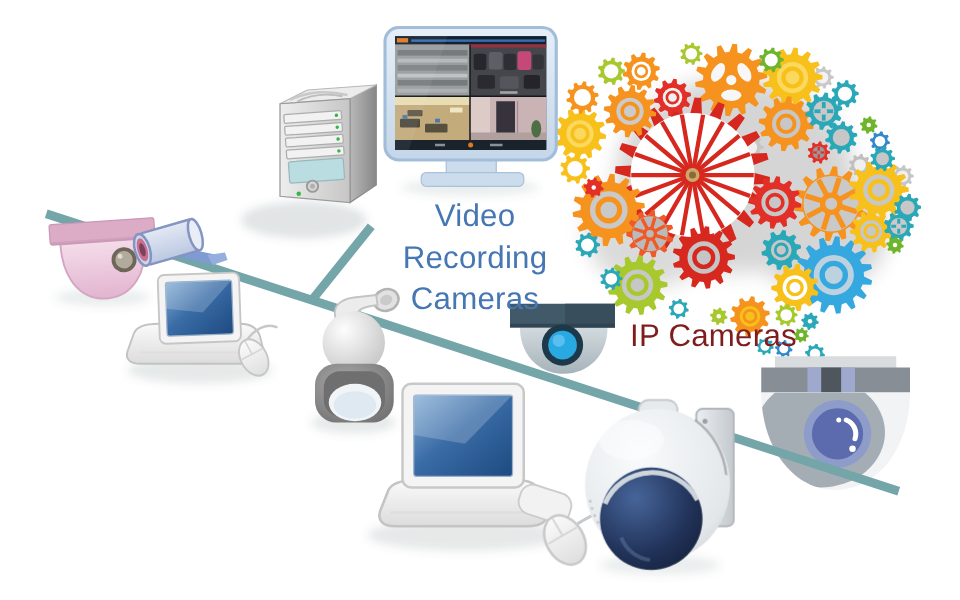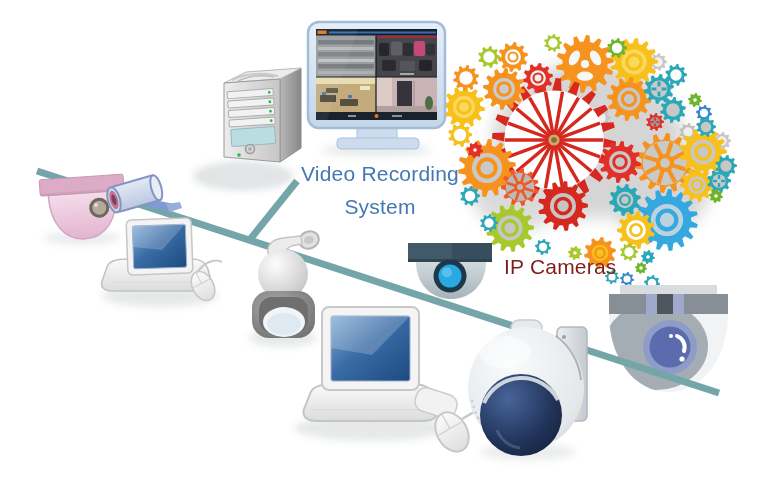--- a/index.html
+++ b/index.html
@@ -1,19 +1,19 @@
 <!DOCTYPE html>
 <html><head>
 <meta charset="utf-8">
 <style>
   html,body{margin:0;padding:0;background:#fff;}
   .stage{position:relative;width:768px;height:480px;background:#fff;overflow:hidden;
          font-family:"Liberation Sans",sans-serif;}
   .stage svg{position:absolute;left:0;top:0;}
-  .label{position:absolute;color:#4577b2;font-size:21px;letter-spacing:.2px;}
+  .label{position:absolute;color:#4577b2;font-size:25px;letter-spacing:.2px;}
   #vr-label{left:287px;top:157px;width:186px;text-align:center;line-height:33px;}
   #ip-label{left:504px;top:255px;}
 </style>
 </head>
 <body>
 
 <div class="stage">
 <svg width="768" height="480" viewBox="0 0 768 480">
   <defs>
     <linearGradient id="gBlueScr" x1="0" y1="0" x2="1" y2="1">
@@ -571,16 +571,16 @@
     <path d="M472,400 A55 58 0 0 0 500,440" stroke="#b8bcc0" stroke-width="2" fill="none" stroke-dasharray="2,4" opacity=".8"></path>
     <ellipse cx="505" cy="352" rx="26" ry="16" fill="#ffffff" opacity=".45"></ellipse>
     <circle cx="521" cy="415" r="41" fill="url(#gGlass)"></circle>
     <path d="M484,403 A41 41 0 0 1 558,400" stroke="#dfe4e8" stroke-width="4" fill="none" opacity=".9"></path>
     <path d="M497,430 A28 28 0 0 0 520,448" stroke="#7a96c0" stroke-width="3" fill="none" opacity=".35"></path>
   </g>
 </svg>
 
 <div class="label" id="vr-label" style="color: rgb(69, 119, 178);">
   <div>Video Recording</div>
-  <div>System</div>
+  <div>Cameras</div>
 </div>
 <div class="label" id="ip-label" style="color: #7f1d1d;">IP Cameras</div>
 </div>
 
 </body></html>

